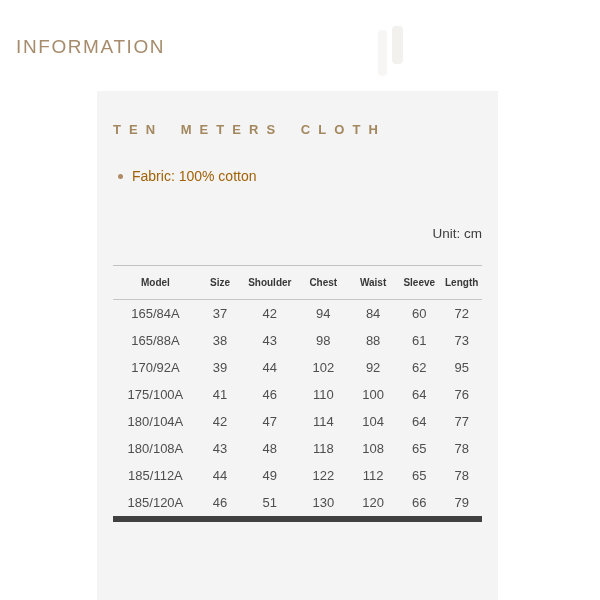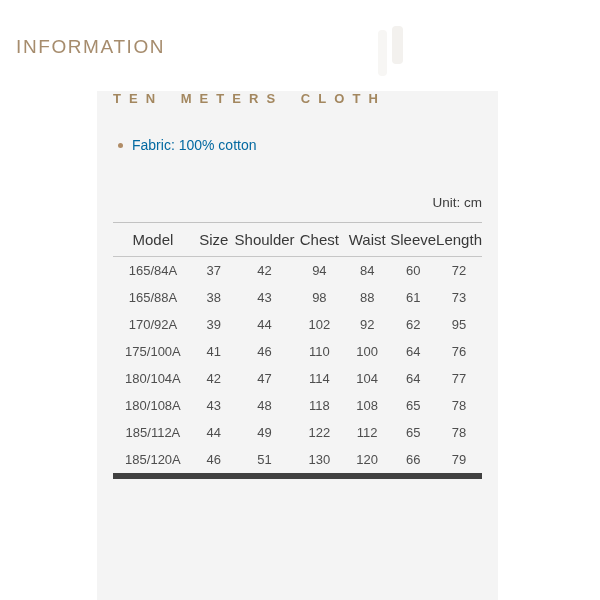--- a/index.html
+++ b/index.html
@@ -20,51 +20,52 @@
   .ghost-bar.one{left:378px;top:30px;width:9px;height:46px;background:#f7f6f4;}
   .ghost-bar.two{left:392px;top:26px;width:11px;height:38px;background:#f3f1ee;}
   
   .info-panel{
     position:absolute;left:97px;top:91px;width:401px;height:509px;
     background:#f4f4f4;
     box-sizing:border-box;
     padding:0 16px;
   }
   .brand-heading{
+    margin-top:31px;
     font-size:13px;font-weight:700;
     letter-spacing:0.62em;word-spacing:0.45em;
     color:#a3875f;
     white-space:nowrap;
   }
   .bullet-row{
     margin-top:31px;
     display:flex;align-items:center;
-    font-size:14px;color:#0369a1;
+    font-size:14px;color:#a16207;
   }
   .bullet-dot{
     width:5px;height:5px;border-radius:50%;
     background:#b08c66;
     margin:0 9px 0 5px;
     flex:none;
   }
   .unit-label{
-    margin-top:42px;margin-bottom:12px;
+    margin-top:42px;margin-bottom:24px;
     text-align:right;
     font-size:13.5px;color:#3d3d3d;
   }
   
   table.size-table{
     width:100%;
     border-collapse:collapse;
     border-spacing:0;
     border-top:1px solid #c2c2c2;
   }
   table.size-table th{
     height:33px;
-    font-size:15px;font-weight:400;color:#383838;
+    font-size:10px;font-weight:700;color:#383838;
     text-align:center;vertical-align:middle;
     border-bottom:1px solid #c6c6c6;
     padding:0;white-space:nowrap;
   }
   table.size-table td{
     height:27px;
     font-size:13px;color:#4e4e4e;
     text-align:center;vertical-align:middle;
     padding:0;white-space:nowrap;
   }

